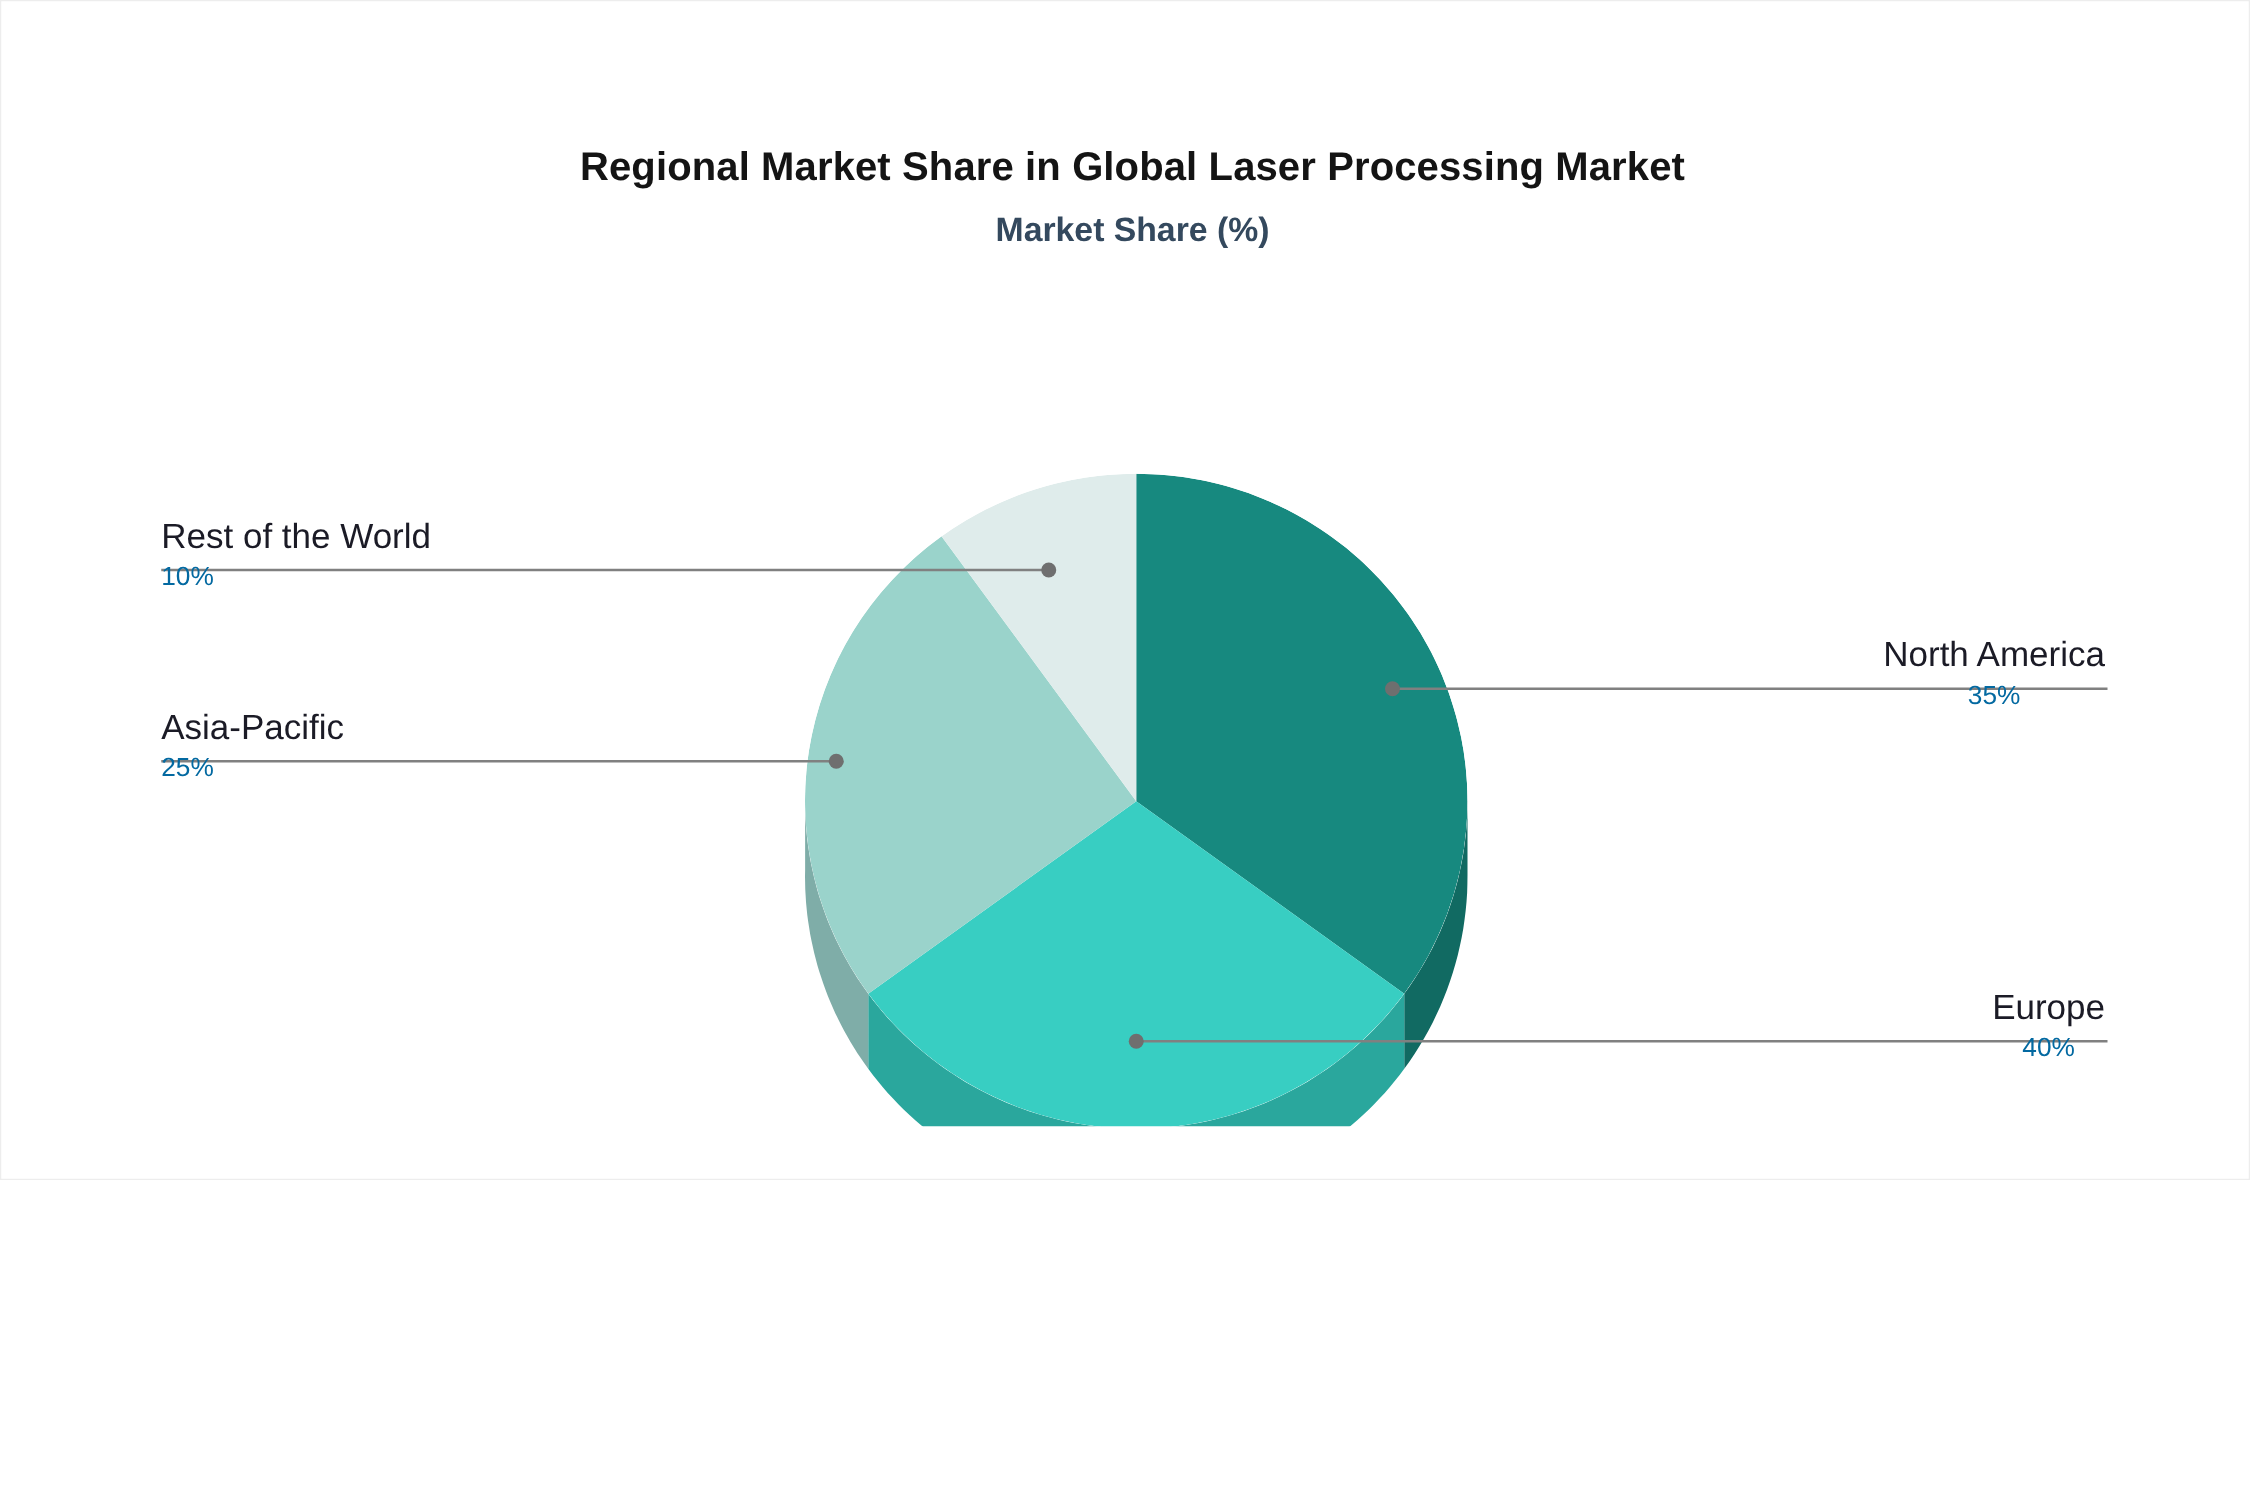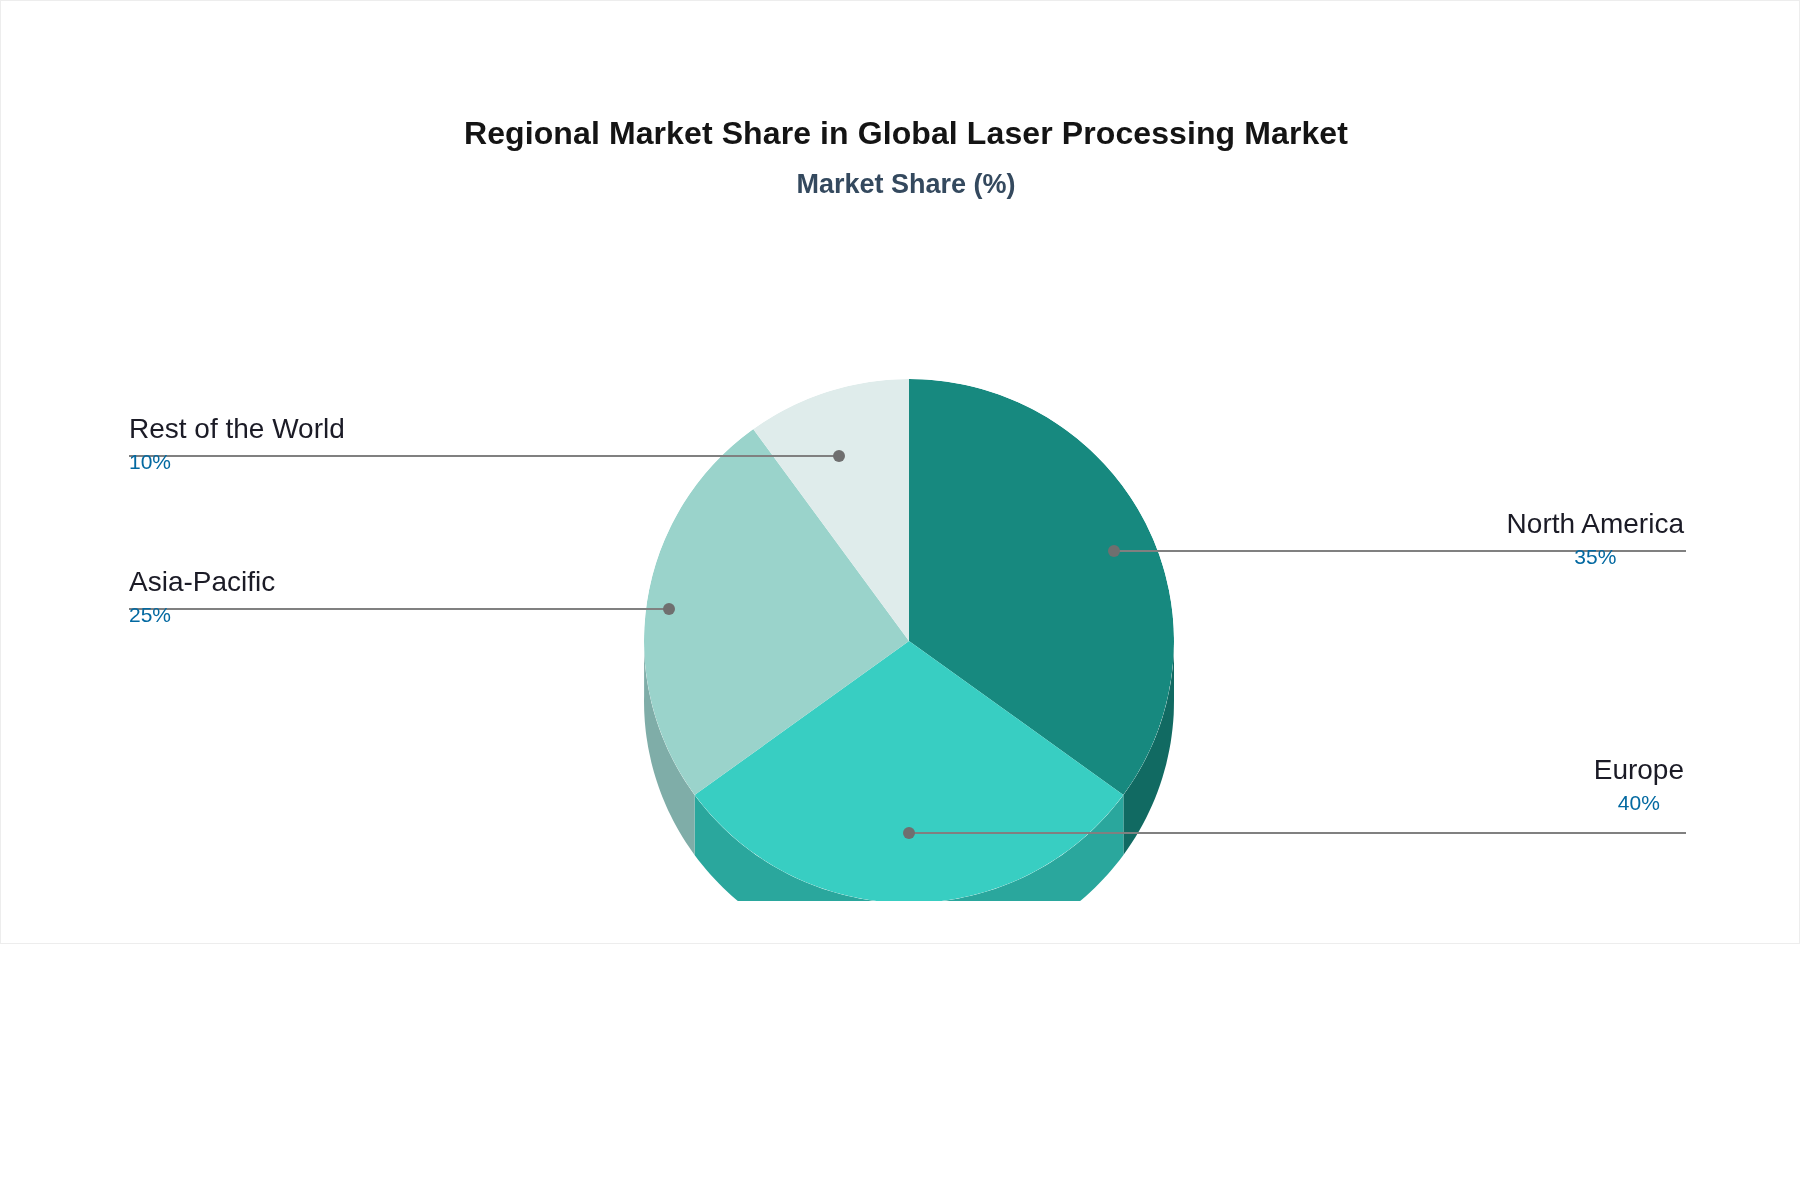--- a/index.html
+++ b/index.html
@@ -164,21 +164,21 @@
   <div class="callout left" style="left:128px; top:568px;">
     <span class="label-name">Asia-Pacific</span>
     <span class="label-value">25%</span>
   </div>
 
   <div class="callout right" style="right:115px; top:510px;">
     <span class="label-name">North America</span>
     <span class="label-value">35%</span>
   </div>
 
-  <div class="callout right" style="right:115px; top:756px;margin-left:44px;">
+  <div class="callout right" style="right:115px; top:792px;margin-left:44px;">
     <span class="label-name">Europe</span>
     <span class="label-value">40%</span>
   </div>
 
   <div id="amr-logo">
     <div id="amr-text">AMR</div>
     <svg id="amr-arrow" width="100" height="62" viewBox="0 0 100 62">
       <path d="M2 58 C 22 58, 48 44, 66 16 L 56 14 L 88 2 L 84 36 L 76 26
                C 56 56, 26 62, 2 58 Z" fill="#17897f"></path>
     </svg>

